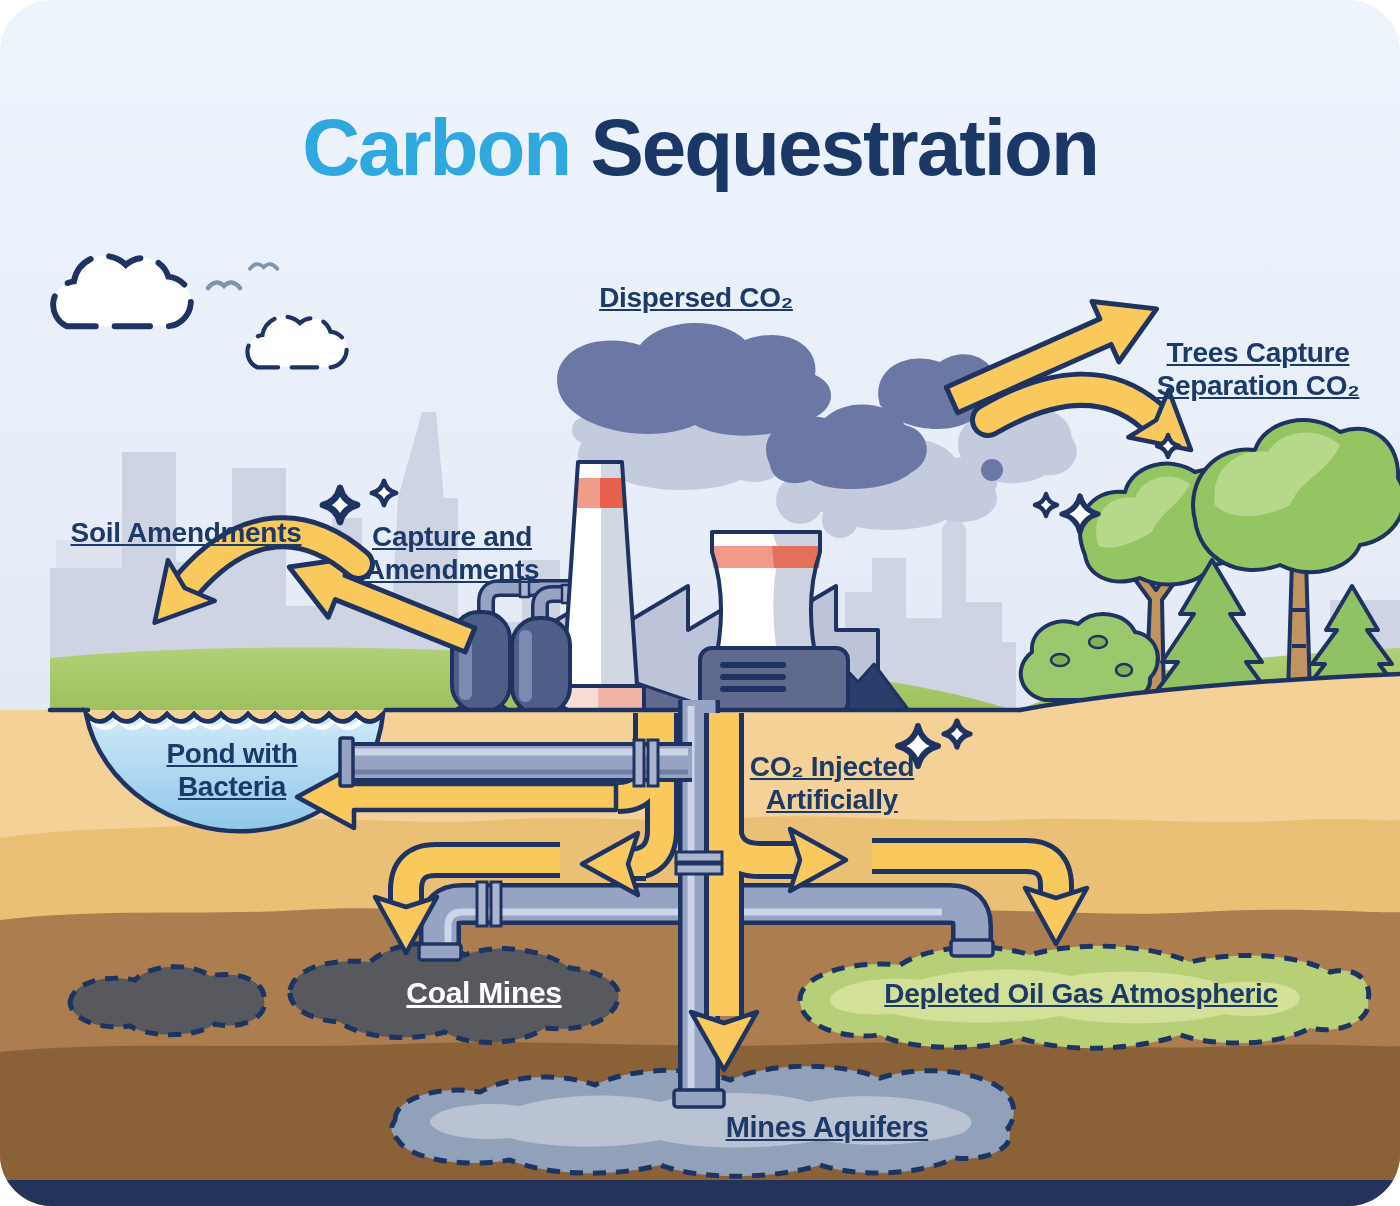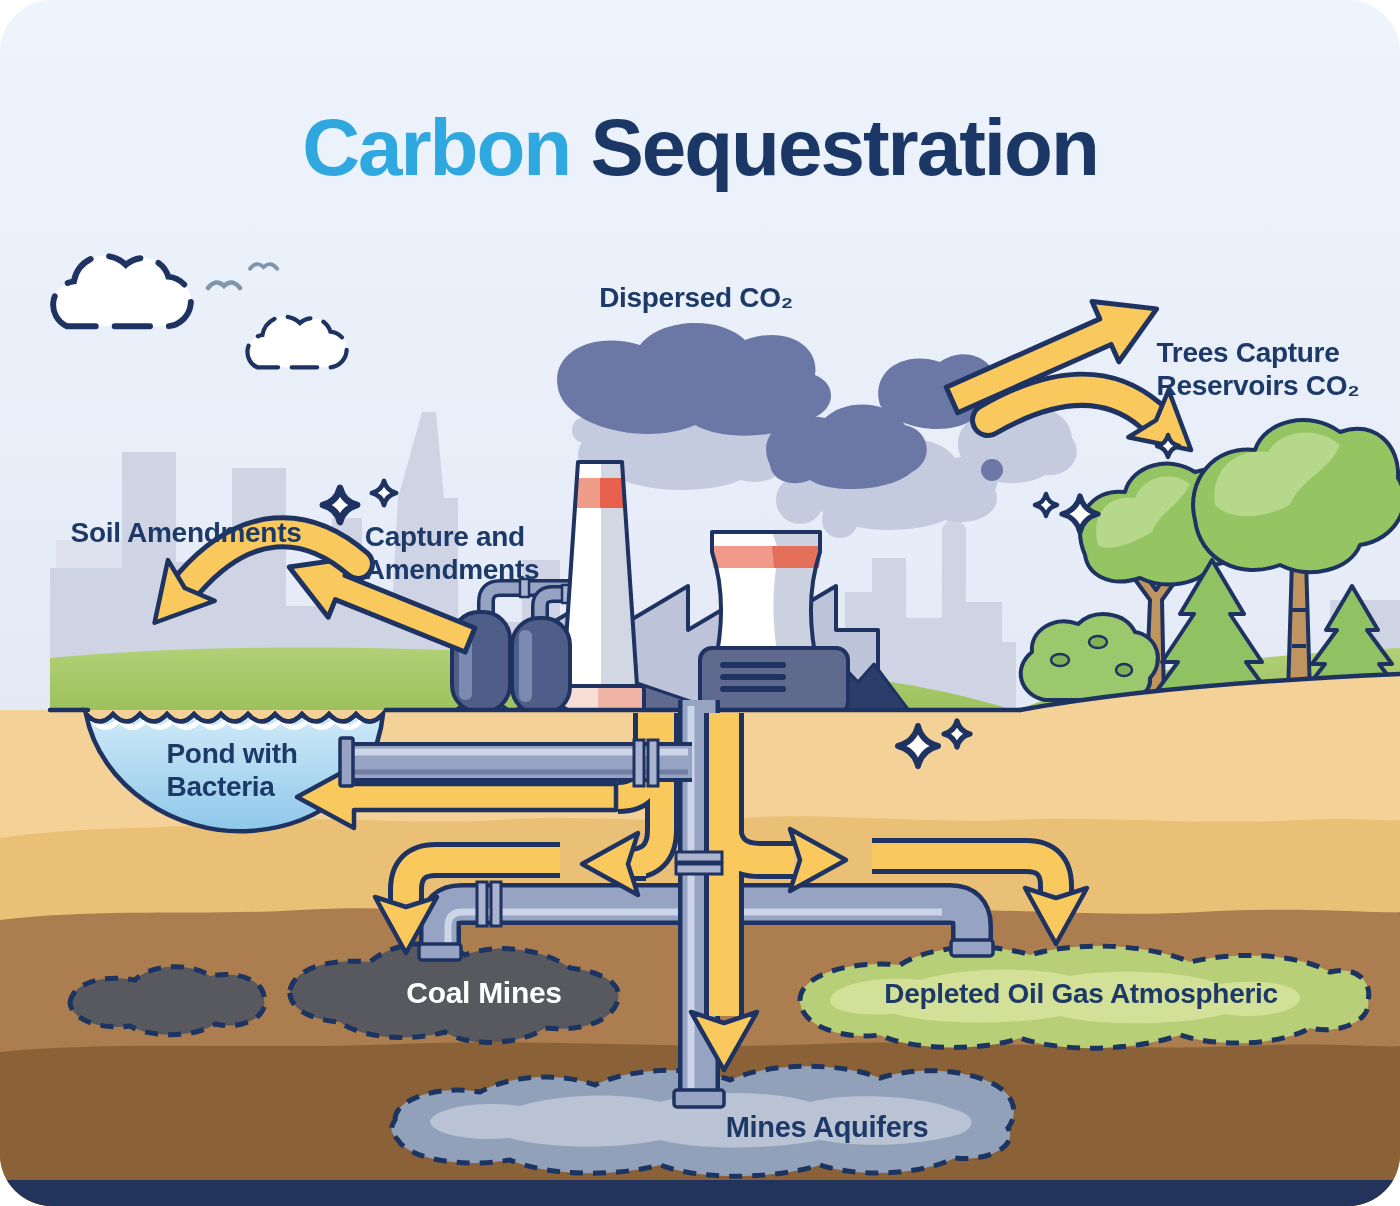--- a/index.html
+++ b/index.html
@@ -1,19 +1,19 @@
 <!DOCTYPE html>
 <html><head>
 <meta charset="utf-8">
 <style>
   html,body{margin:0;padding:0;background:#fff;}
   #stage{position:relative;width:1400px;height:1206px;background:#fff;font-family:"Liberation Sans",sans-serif;}
   #card{position:absolute;inset:0;border-radius:52px;overflow:hidden;background:linear-gradient(180deg,#edf4fc 0%,#e7edf8 45%,#e2e8f4 60%);}
   #art{position:absolute;left:0;top:0;width:1400px;height:1206px;}
-  .lbl{position:absolute;transform:translateX(-50%);color:#1d3968;font-weight:700;font-size:28px;line-height:1.18;white-space:nowrap;letter-spacing:-0.3px;}
+  .lbl{position:absolute;transform:translateX(-50%);text-align:center;color:#1d3968;font-weight:700;font-size:28px;line-height:1.18;white-space:nowrap;letter-spacing:-0.3px;text-decoration:underline;}
   .lbl.white{color:#ffffff;margin-left:32px;}
   #title{position:absolute;top:102px;left:0;width:100%;text-align:center;font-size:80px;font-weight:800;letter-spacing:-2px;white-space:nowrap;}
   #title .accent{color:#2fa8e0;}
   #title .main{color:#1b3765;}
 </style>
 </head>
 <body>
 
 <div id="stage">
 <div id="card">
@@ -282,35 +282,39 @@
 
 <div id="title">
   <span class="accent">Carbon</span>
   <span class="main">Sequestration</span>
 </div>
 
 <div class="lbl" style="left:696px;top:281px;">Dispersed CO₂</div>
 
 <div class="lbl" style="left:1258px;top:336px;">
   <div>Trees Capture</div>
-  <div>Reservoirs CO₂</div>
+  <div>Separation CO₂</div>
 </div>
 
 <div class="lbl" style="left:150px;top:516px;margin-left:36px;">Soil Amendments</div>
 
 <div class="lbl" style="left:452px;top:520px;">
   <div>Capture and</div>
   <div>Amendments</div>
 </div>
 
 <div class="lbl" style="left:232px;top:737px;">
   <div>Pond with</div>
   <div>Bacteria</div>
 </div>
 
+<div class="lbl" style="left:832px;top:750px;">
+  <div>CO₂ Injected</div>
+  <div>Artificially</div>
+</div>
 
 <div class="lbl white" style="left:452px;top:975px;font-size:30px;">Coal Mines</div>
 
 <div class="lbl" style="left:1081px;top:977px;">Depleted Oil Gas Atmospheric</div>
 
 <div class="lbl" style="left:827px;top:1110px;font-size:29px;">Mines Aquifers</div>
 
 </div>
 </div>
 

